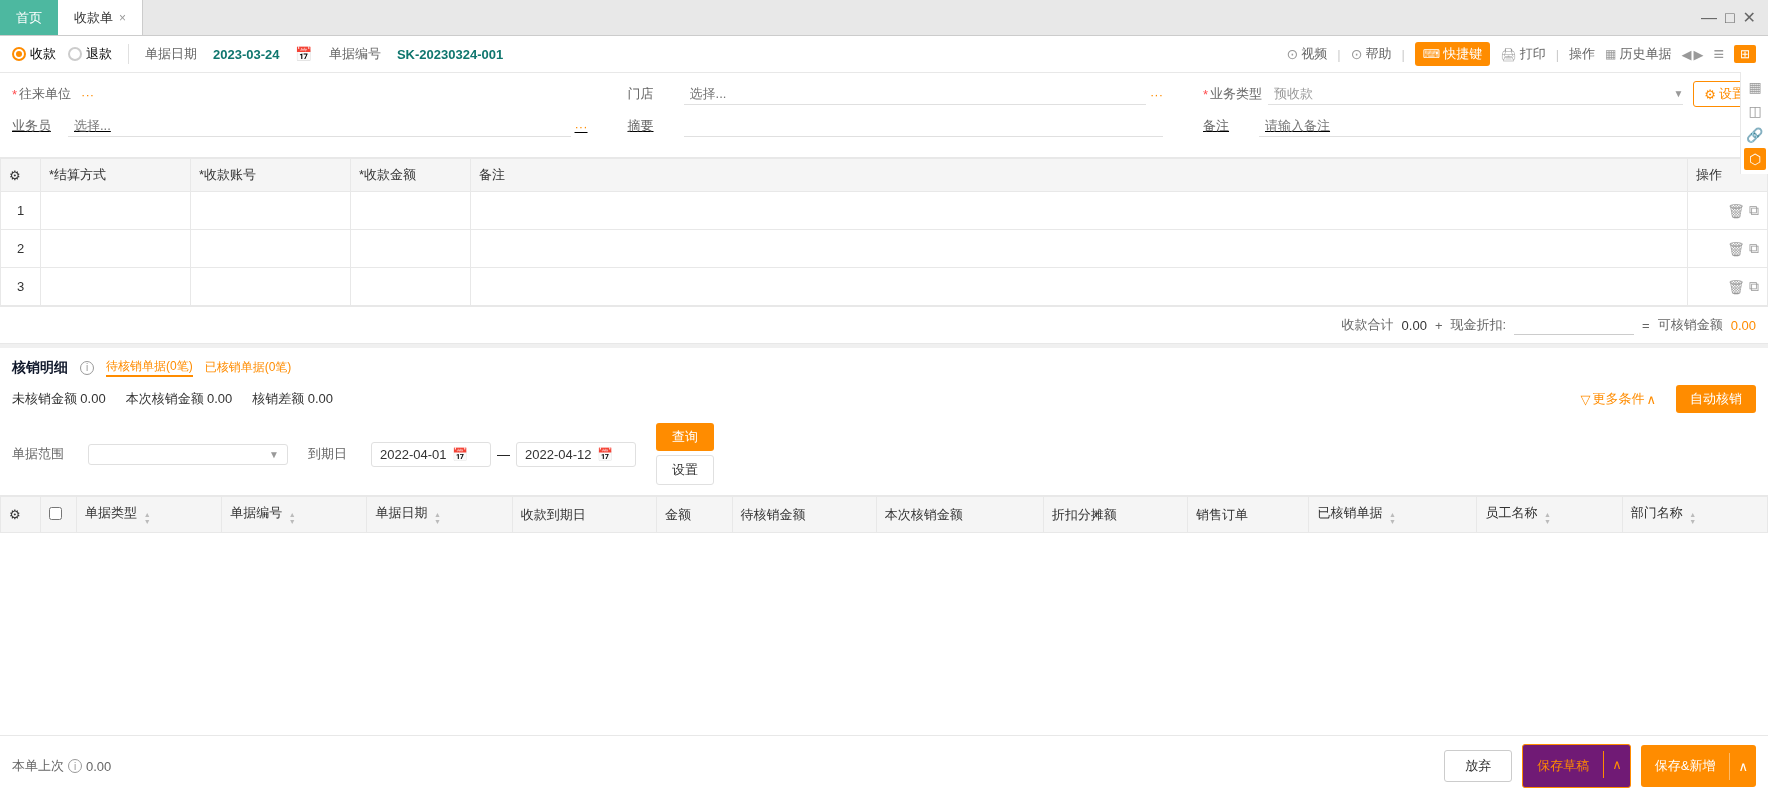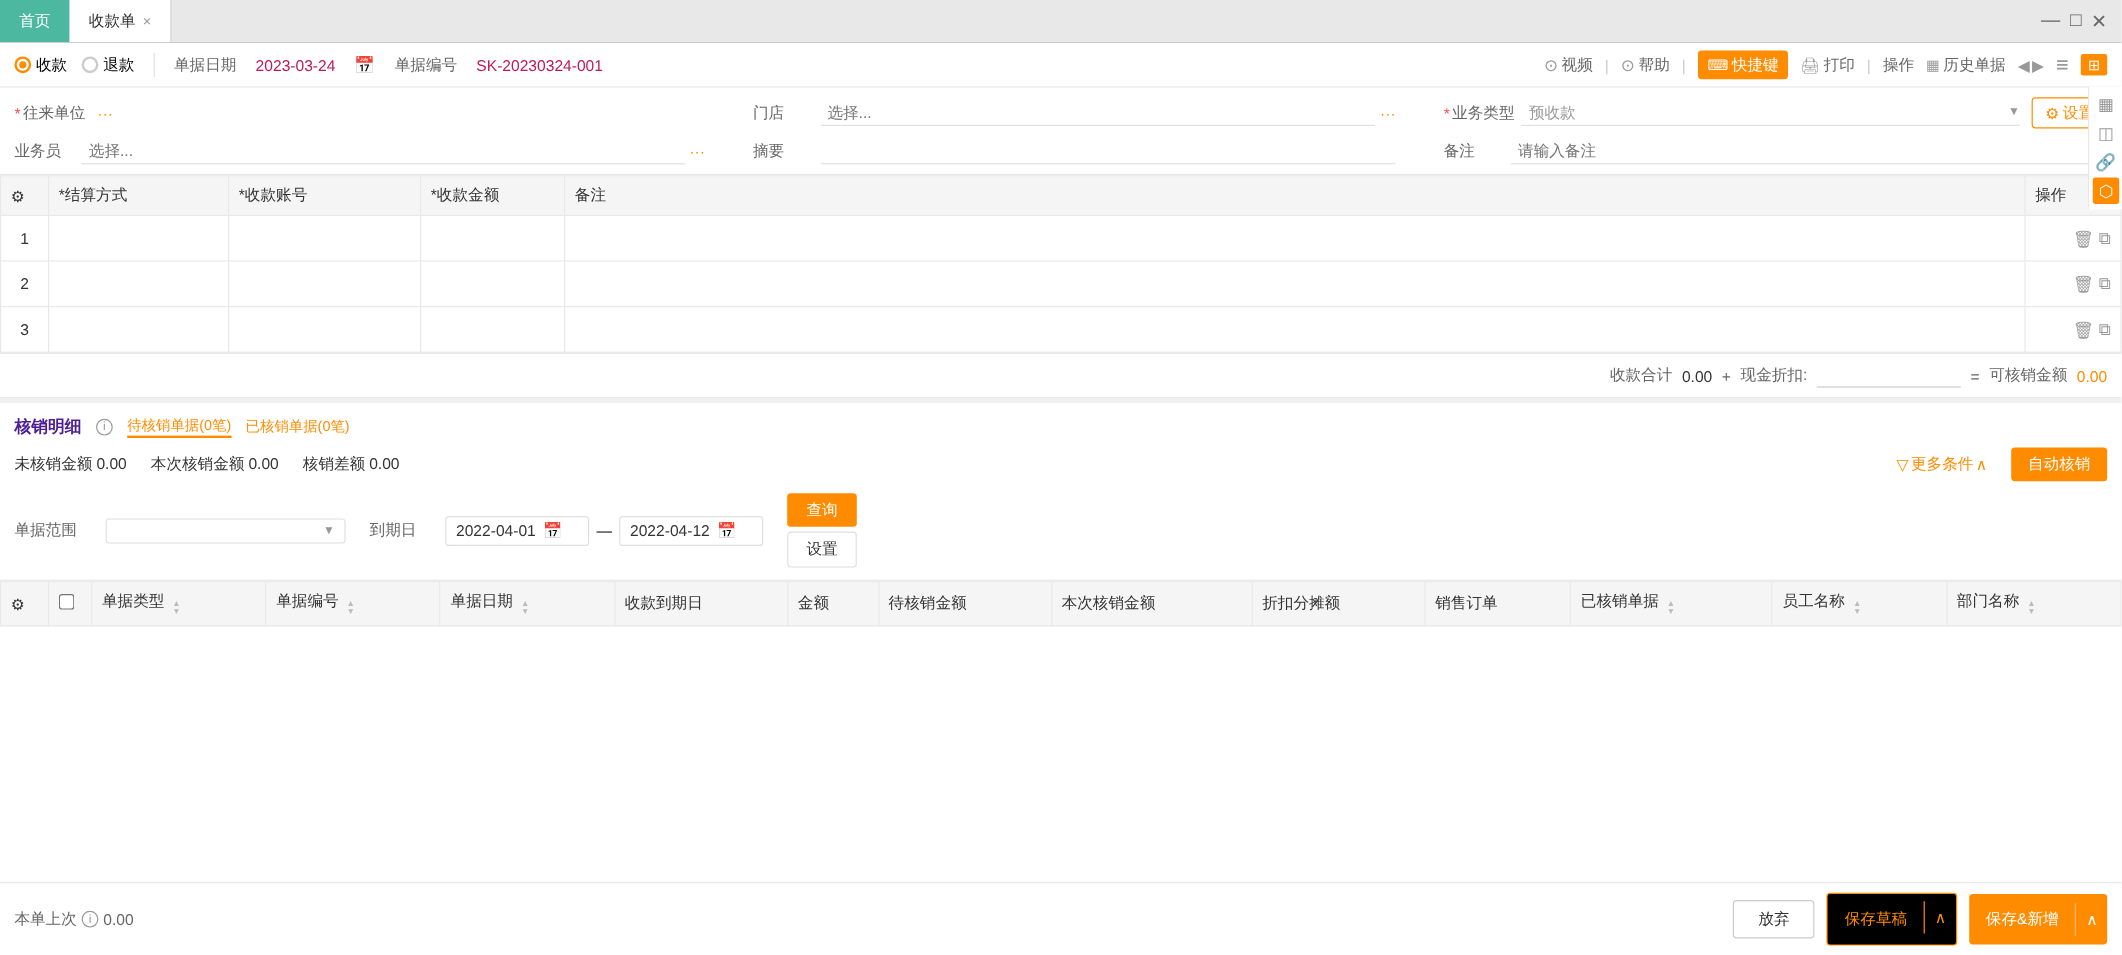--- a/index.html
+++ b/index.html
@@ -51,41 +51,41 @@
     .radio-group { display: flex; align-items: center; gap: 12px; }
     .radio-item { display: flex; align-items: center; gap: 4px; cursor: pointer; text-align: center; }
     .radio-circle {
       width: 14px; height: 14px; border-radius: 50%;
       border: 2px solid #ccc; display: flex; align-items: center; justify-content: center;
     }
     .radio-circle.active { border-color: #ff8c00; }
     .radio-circle.active::after { content: ''; width: 6px; height: 6px; border-radius: 50%; background: #ff8c00; }
     .toolbar-divider { width: 1px; height: 20px; background: #e0e0e0; }
     .toolbar-label { color: #666; }
-    .toolbar-value { color: #be185d; font-weight: 400; }
+    .toolbar-value { color: #0f766e; font-weight: 700; }
     .toolbar-icon { color: #999; cursor: pointer; font-size: 14px; }
     .toolbar-spacer { flex: 1; }
     .toolbar-actions { display: flex; align-items: center; gap: 10px; }
     .action-btn { display: flex; align-items: center; gap: 3px; color: #666; cursor: pointer; font-size: 12px; }
     .action-btn-highlight { 
       display: flex; align-items: center; gap: 3px; 
       background: #ff8c00; color: #fff; 
       padding: 3px 8px; border-radius: 3px;
       cursor: pointer; font-size: 12px;
     }
     .nav-arrows { display: flex; gap: 2px; }
     .nav-arrow { color: #999; cursor: pointer; }
 
     
     .form-area {
       padding: 8px 12px;
       border-bottom: 1px solid #e8e8e8;
     }
     .form-row { display: flex; align-items: center; margin-bottom: 8px; gap: 0; }
-    .form-row:last-child { margin-bottom: 0; }
+    .form-row:last-child { margin-bottom: 12px; text-decoration: underline; }
     .form-field {
       display: flex; align-items: center; flex: 1;
     }
     .form-label { color: #666; white-space: nowrap; margin-right: 6px; min-width: 50px; }
     .form-label-required { color: #ff4d4f; margin-right: 2px; }
     .form-input {
       flex: 1; border: none; border-bottom: 1px solid #e0e0e0;
       padding: 3px 6px; color: #999; outline: none;
       background: transparent; font-size: 13px;
     }
@@ -142,21 +142,21 @@
       width: 120px; outline: none; text-align: right;
       font-size: 13px; padding: 2px 4px;
     }
 
     
     .verify-section {
       padding: 10px 12px;
       border-bottom: 1px solid #e8e8e8;
     }
     .verify-header { display: flex; align-items: center; gap: 12px; margin-bottom: 8px; }
-    .verify-title { font-size: 14px; font-weight: 600; color: #4c1d95; }
+    .verify-title { font-size: 14px; font-weight: 600; color: #0f172a; }
     .verify-tab { color: #ff8c00; cursor: pointer; font-size: 12px; }
     .verify-tab.active { border-bottom: 2px solid #ff8c00; }
     .info-icon { width: 14px; height: 14px; border-radius: 50%; border: 1px solid #999; display: inline-flex; align-items: center; justify-content: center; font-size: 10px; color: #999; cursor: pointer; }
 
     .verify-summary { display: flex; align-items: center; gap: 20px; margin-bottom: 10px; }
     .verify-sum-item { color: #666; font-size: 12px; }
     .verify-sum-item span { color: #333; }
     .filter-link { color: #ff8c00; cursor: pointer; display: flex; align-items: center; gap: 2px; }
     .auto-btn {
       background: #ff8c00; color: #fff; border: none; padding: 5px 14px;
@@ -204,21 +204,21 @@
     .footer-bar {
       display: flex; align-items: center;
       padding: 8px 12px;
       border-top: 1px solid #e8e8e8;
       background: #fff;
     }
     .footer-label { color: #666; display: flex; align-items: center; gap: 4px; }
     .footer-spacer { flex: 1; }
     .btn-abandon { border: 1px solid #ccc; background: #fff; color: #333; padding: 6px 20px; border-radius: 3px; cursor: pointer; font-size: 13px; }
     .btn-save-draft {
-      border: 1px solid #ff8c00; color: #ff8c00; background: #000000; padding: 6px 0;
+      border: 1px solid #ff8c00; color: #ff8c00; background: #701a75; padding: 6px 0;
       border-radius: 3px; cursor: pointer; font-size: 13px;
       display: flex; align-items: flex-start;
     }
     .btn-save-draft-main { padding: 6px 14px; }
     .btn-save-draft-arrow { 
       border-left: 1px solid #ff8c00; padding: 6px 8px;
     }
     .btn-save-new {
       background: #ff8c00; color: #fff; border: none; padding: 6px 0;
       border-radius: 3px; cursor: pointer; font-size: 13px;

